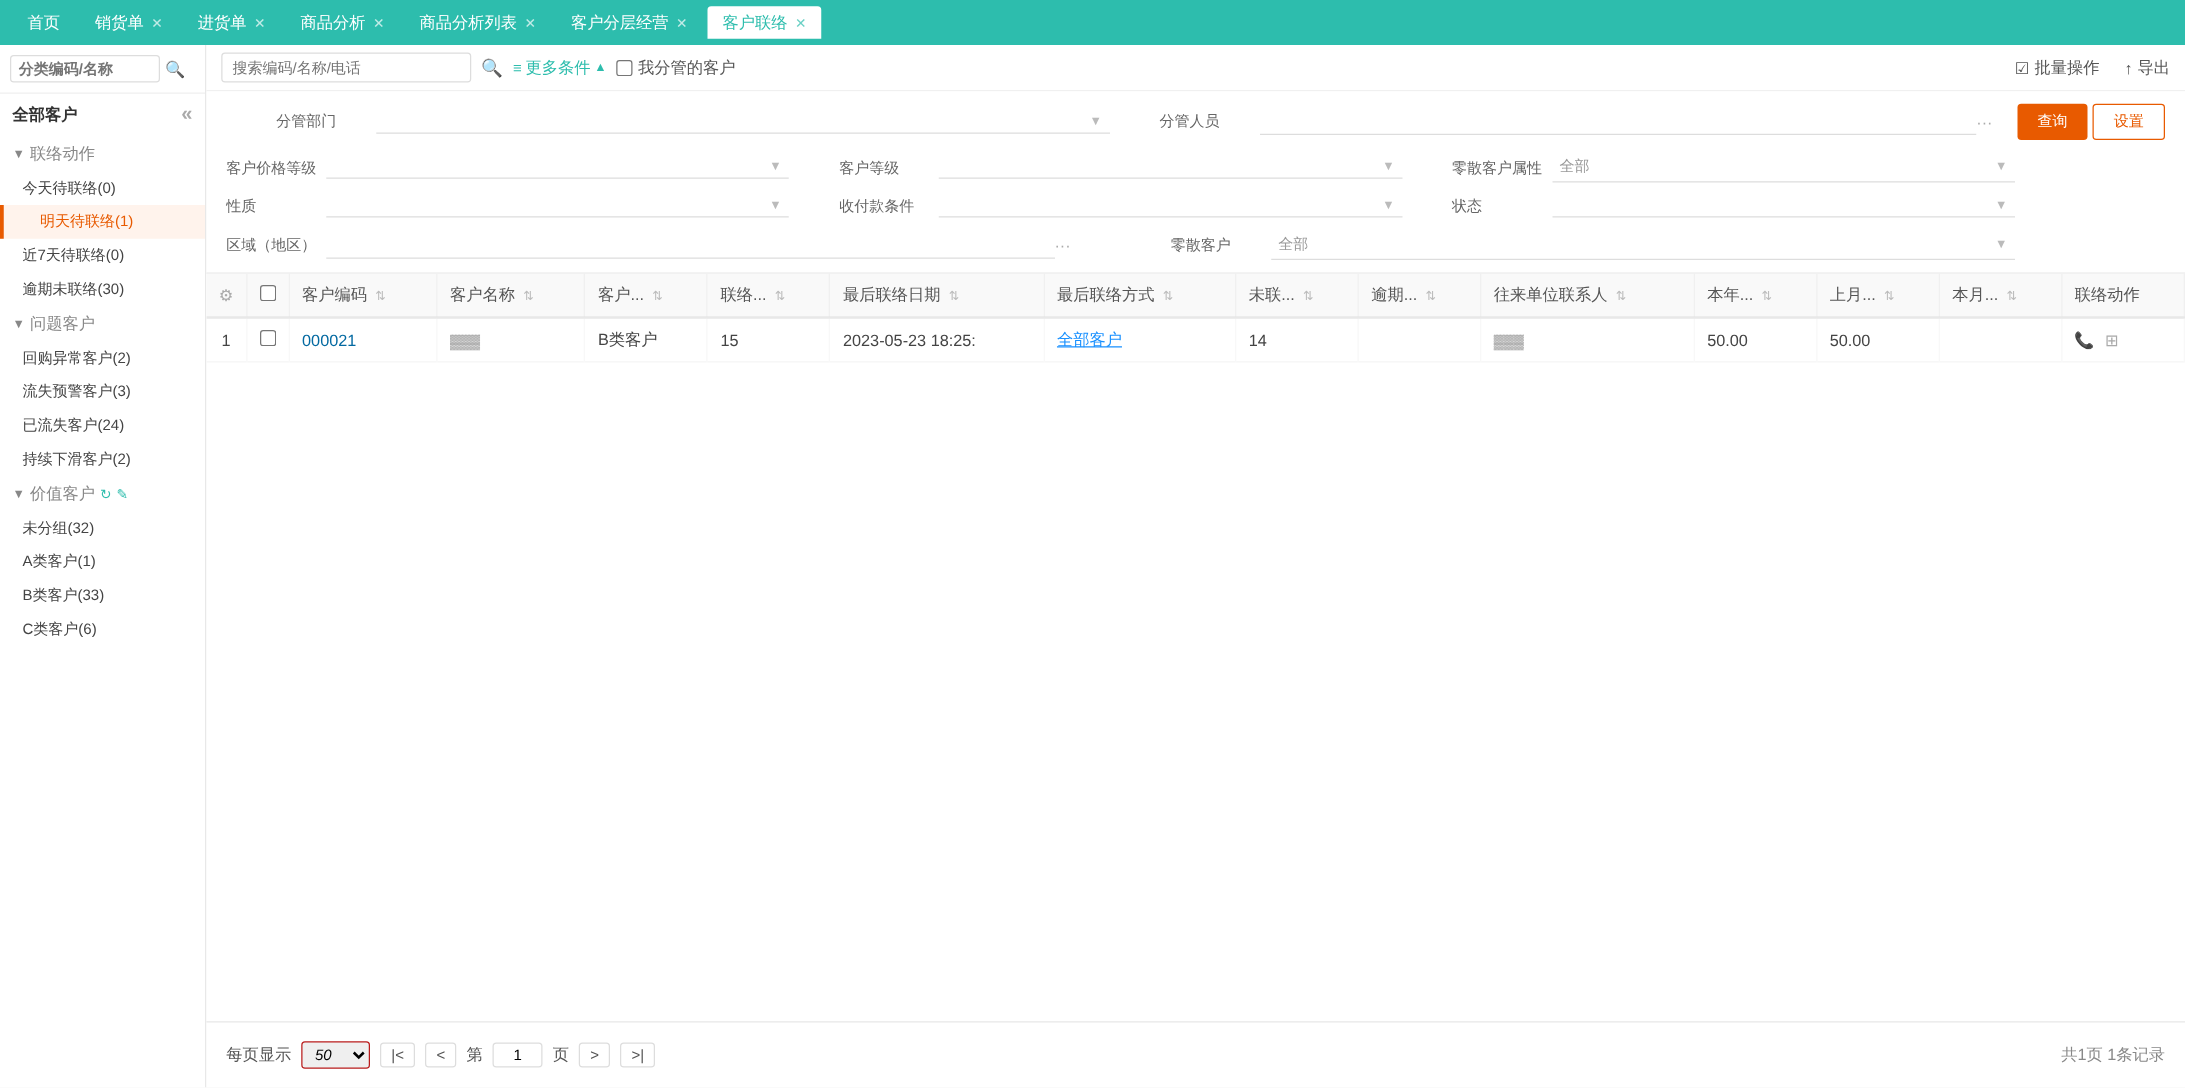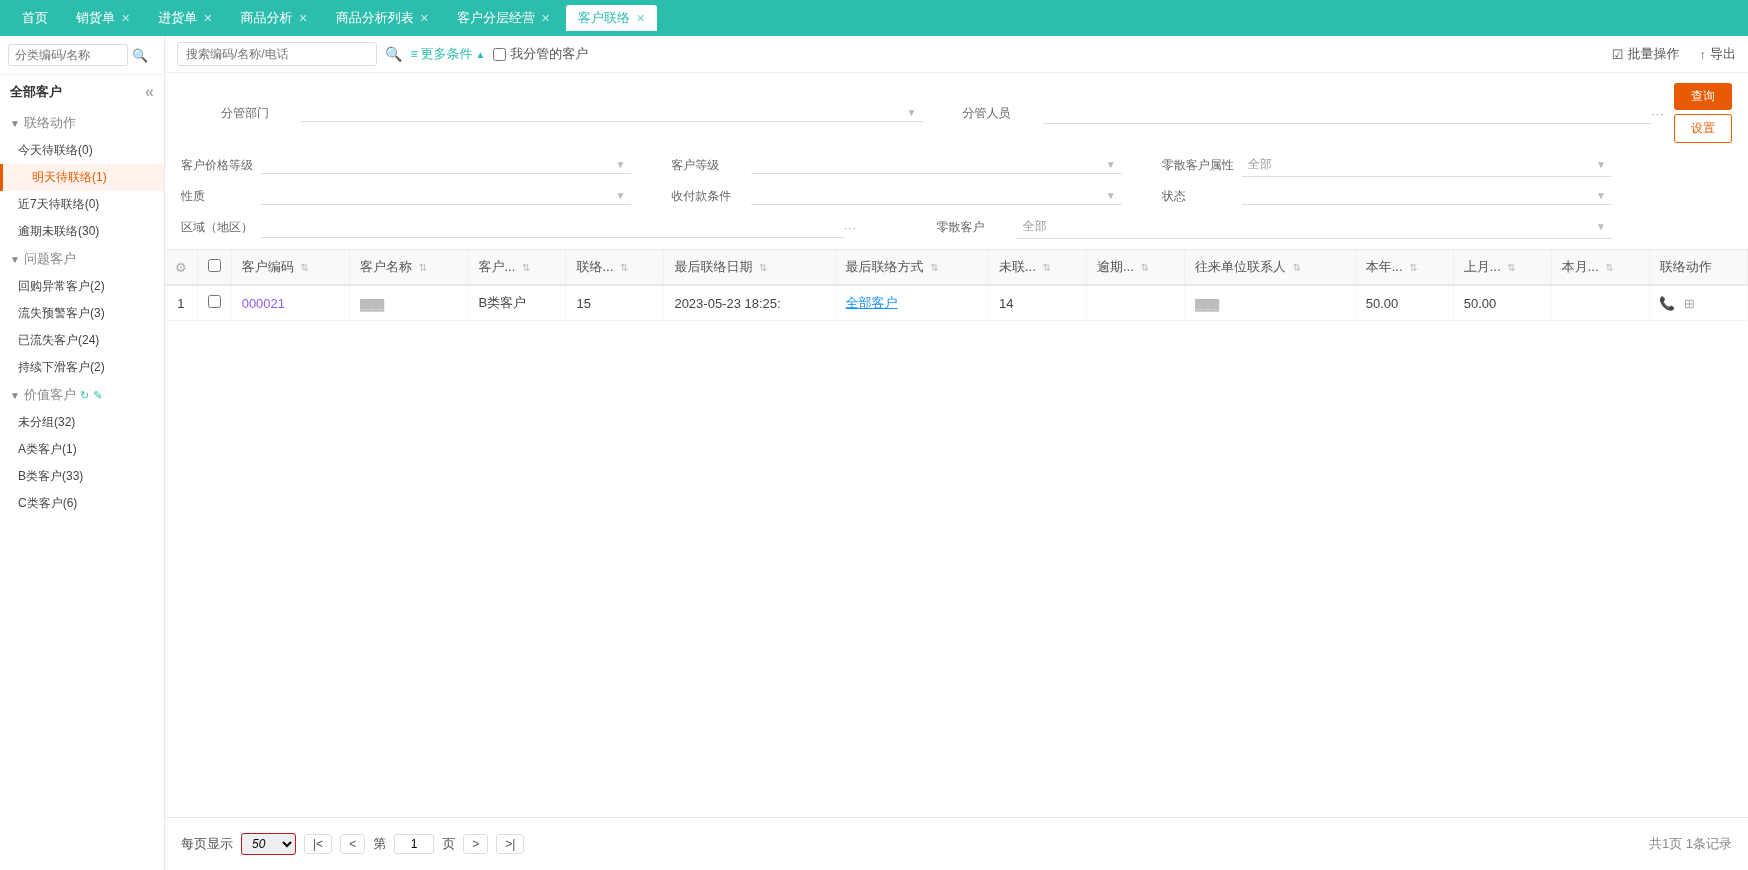--- a/index.html
+++ b/index.html
@@ -45,20 +45,21 @@
       align-items: center;
       border-bottom: 1px solid #f0f0f0;
     }
     .sidebar-search input {
       border: 1px solid #ddd;
       border-radius: 3px;
       padding: 3px 6px;
       width: 120px;
       font-size: 12px;
       outline: none;
+      font-weight: bold;
     }
     .sidebar-search .search-icon-btn {
       margin-left: 4px;
       color: #2dbdad;
       cursor: pointer;
     }
     .sidebar-all {
       display: flex;
       align-items: center;
       justify-content: space-between;
@@ -193,23 +194,22 @@
       border-bottom: 1px solid #ddd;
       padding: 3px 6px;
       cursor: pointer;
     }
     .select-wrapper .select-text { flex: 1; font-size: 12px; color: #999; }
     .select-wrapper .chevron { color: #bbb; font-size: 10px; }
     .filter-divider { width: 40px; }
 
     .action-buttons {
       display: flex;
-      flex-direction: column;
       gap: 4px;
-      margin-left: 10px;
+      margin-left: 20px;
     }
     .btn-query {
       background: #e85a00;
       color: #fff;
       border: none;
       padding: 5px 16px;
       border-radius: 3px;
       cursor: pointer;
       font-size: 12px;
     }
@@ -552,21 +552,21 @@
             </th>
           </tr>
         </thead>
         <tbody>
           <tr>
             <td class="num-col">1</td>
             <td>
               <input type="checkbox" style="">
             </td>
             <td>
-              <span style="color:#8b5cf6;cursor:pointer;">000021</span>
+              <span style="color:#0369a1;cursor:pointer;">000021</span>
             </td>
             <td>
               <span style="color:#aaa;font-size:11px;">▓▓▓</span>
             </td>
             <td>B类客户</td>
             <td>15</td>
             <td>2023-05-23 18:25:</td>
             <td>
               <span class="td-link">全部客户</span>
             </td>

